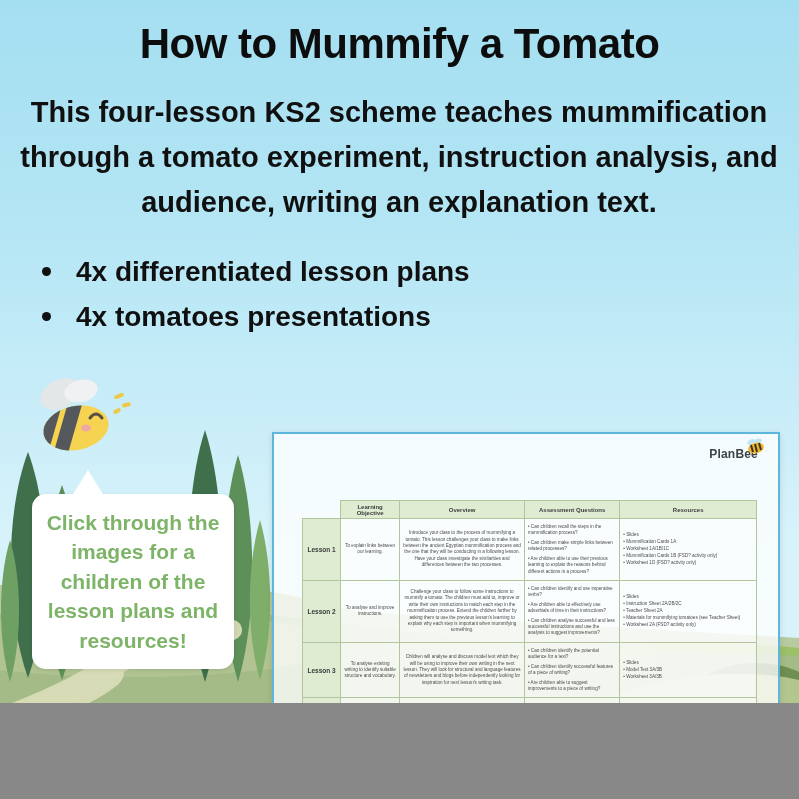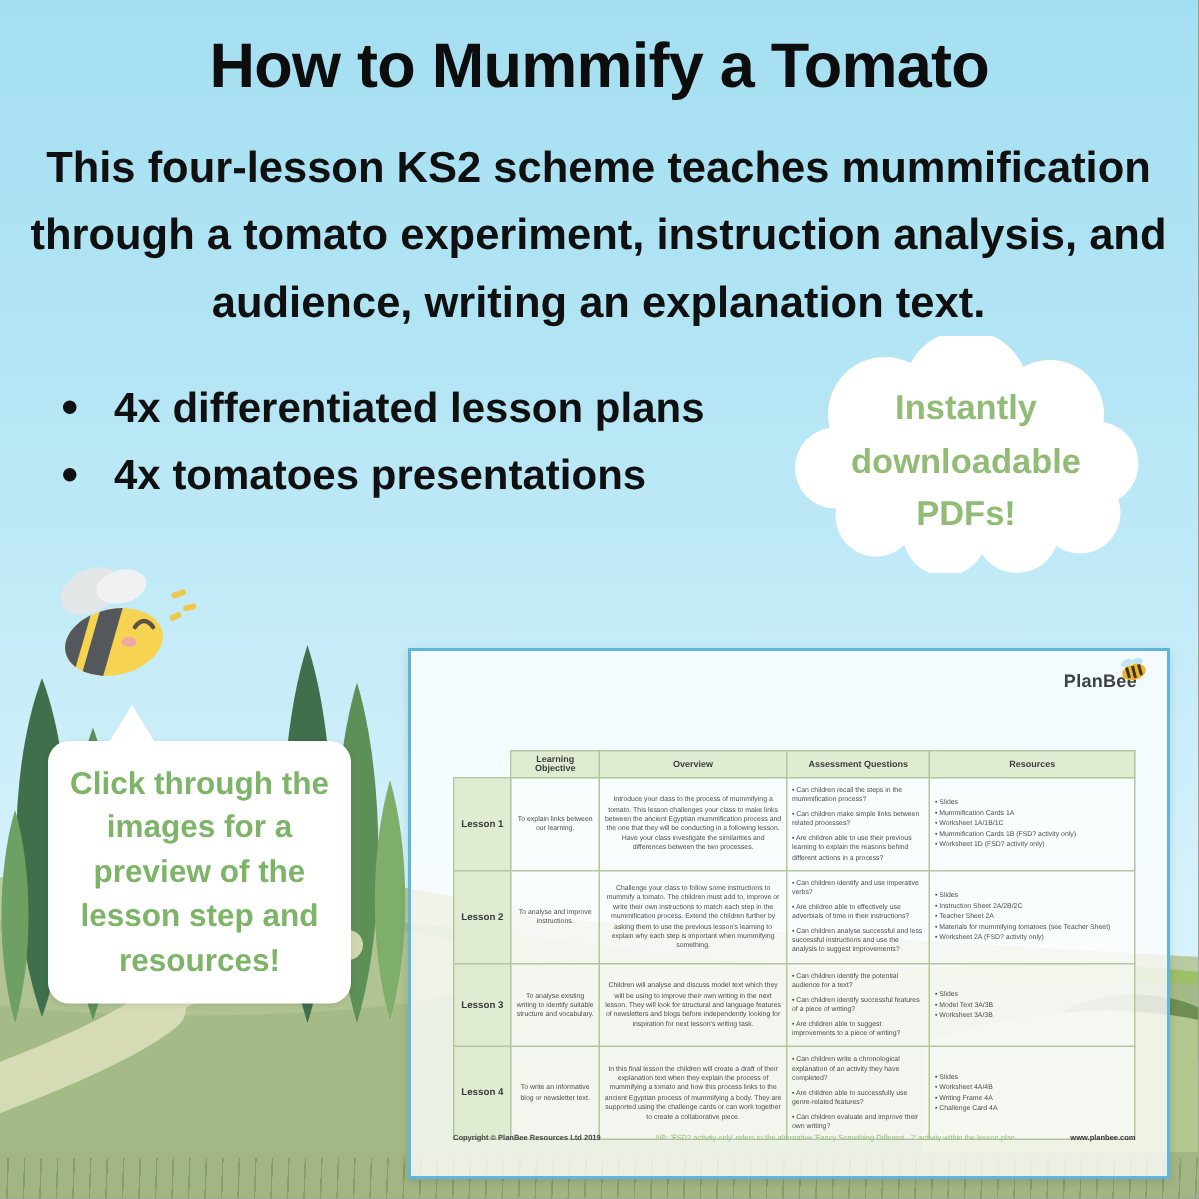--- a/index.html
+++ b/index.html
@@ -1,17 +1,17 @@
 <!DOCTYPE html>
 <html><head>
 <meta charset="utf-8">
 <style>
   html,body{margin:0;padding:0;}
   body{font-family:"Liberation Sans","DejaVu Sans",sans-serif;background:#888;}
-  .canvas{position:relative;width:799px;height:799px;overflow:hidden;margin:0 auto;
+  .canvas{position:relative;width:799px;height:703px;overflow:hidden;margin:0 auto;
           background:linear-gradient(180deg,#a4dff1 0%,#b3e5f4 30%,#c6ecf8 55%,#d6f2fa 75%,#d9f3fa 100%);text-decoration:underline;}
 
   
   .title{position:absolute;top:20px;left:0;width:799px;text-align:center;
          font-size:42px;font-weight:700;color:#0d0d0d;letter-spacing:-0.5px;}
   .desc{position:absolute;top:90px;left:19px;width:760px;text-align:center;
         font-size:29px;font-weight:700;color:#101010;line-height:1.55;}
   .bullets{position:absolute;top:240px;left:60px;margin:16px;padding:0;list-style:none;}
   .bullets li{position:relative;font-size:28px;font-weight:600;color:#101010;
               margin-bottom:13px;padding-left:0;}
@@ -102,37 +102,20 @@
   <div class="grass-texture"></div>
 
   <div class="title">How to Mummify a Tomato</div>
   <div class="desc">This four-lesson KS2 scheme teaches mummification through a tomato experiment, instruction analysis, and audience, writing an explanation text.</div>
 
   <ul class="bullets">
     <li>4x differentiated lesson plans</li>
     <li>4x tomatoes presentations</li>
   </ul>
 
-  <div class="cloud">
-    <svg width="232" height="158" viewBox="0 0 232 158" aria-hidden="true">
-      <g fill="#ffffff">
-        <circle cx="62" cy="52" r="38"></circle>
-        <circle cx="116" cy="38" r="42"></circle>
-        <circle cx="172" cy="52" r="36"></circle>
-        <circle cx="203" cy="85" r="28"></circle>
-        <circle cx="192" cy="118" r="27"></circle>
-        <circle cx="150" cy="130" r="28"></circle>
-        <circle cx="102" cy="132" r="28"></circle>
-        <circle cx="56" cy="120" r="27"></circle>
-        <circle cx="29" cy="88" r="27"></circle>
-        <rect x="35" y="45" width="165" height="80" rx="35"></rect>
-      </g>
-    </svg>
-    <div class="cloud-text">Instantly downloadable PDFs!</div>
-  </div>
 
   <svg class="bee" width="122" height="86" viewBox="0 0 122 86" aria-hidden="true">
     <defs>
       <clipPath id="beebody">
           <ellipse cx="62" cy="52" rx="33" ry="22" transform="rotate(-12 62 52)"></ellipse>
         </clipPath>
     </defs>
     <ellipse cx="46" cy="18" rx="21" ry="14" transform="rotate(-28 46 18)" fill="#e3e7e8"></ellipse>
     <ellipse cx="67" cy="15" rx="17" ry="11" transform="rotate(-14 67 15)" fill="#eff1f2"></ellipse>
     <ellipse cx="62" cy="52" rx="33" ry="22" transform="rotate(-12 62 52)" fill="#f6d351"></ellipse>
@@ -143,21 +126,21 @@
     <path d="M 76 42 q 6 -8 12 0" stroke="#5b5146" stroke-width="3" fill="none" stroke-linecap="round"></path>
     <ellipse cx="72" cy="52" rx="5" ry="3.4" fill="#f0a9a2"></ellipse>
     <g fill="#edc94b">
       <rect x="100" y="18" width="10" height="4" rx="2" transform="rotate(-20 105 20)"></rect>
       <rect x="108" y="27" width="9" height="4" rx="2" transform="rotate(-15 112 29)"></rect>
       <rect x="99" y="33" width="8" height="4" rx="2" transform="rotate(-25 103 35)"></rect>
     </g>
   </svg>
 
   <div class="bubble">
-    <div class="bubble-text">Click through the images for a preview of the lesson step and resources!</div>
+    <div class="bubble-text">Click through the images for a children of the lesson plans and resources!</div>
   </div>
 
   <div class="doc">
     <div class="logo">
       <span>PlanBee</span>
       <svg class="logo-bee" width="22" height="18" viewBox="0 0 22 18" aria-hidden="true">
         <ellipse cx="6" cy="5" rx="4" ry="2.4" transform="rotate(-30 6 5)" fill="#bfe6f2"></ellipse>
         <ellipse cx="13" cy="4" rx="4" ry="2.4" transform="rotate(-10 13 4)" fill="#bfe6f2"></ellipse>
         <ellipse cx="11" cy="11" rx="8" ry="5.2" transform="rotate(-14 11 11)" fill="#f0b429"></ellipse>
         <path d="M6 8 L8 15 M10 7 L12 15 M14 6 L16 13" stroke="#3c3428" stroke-width="2"></path>

